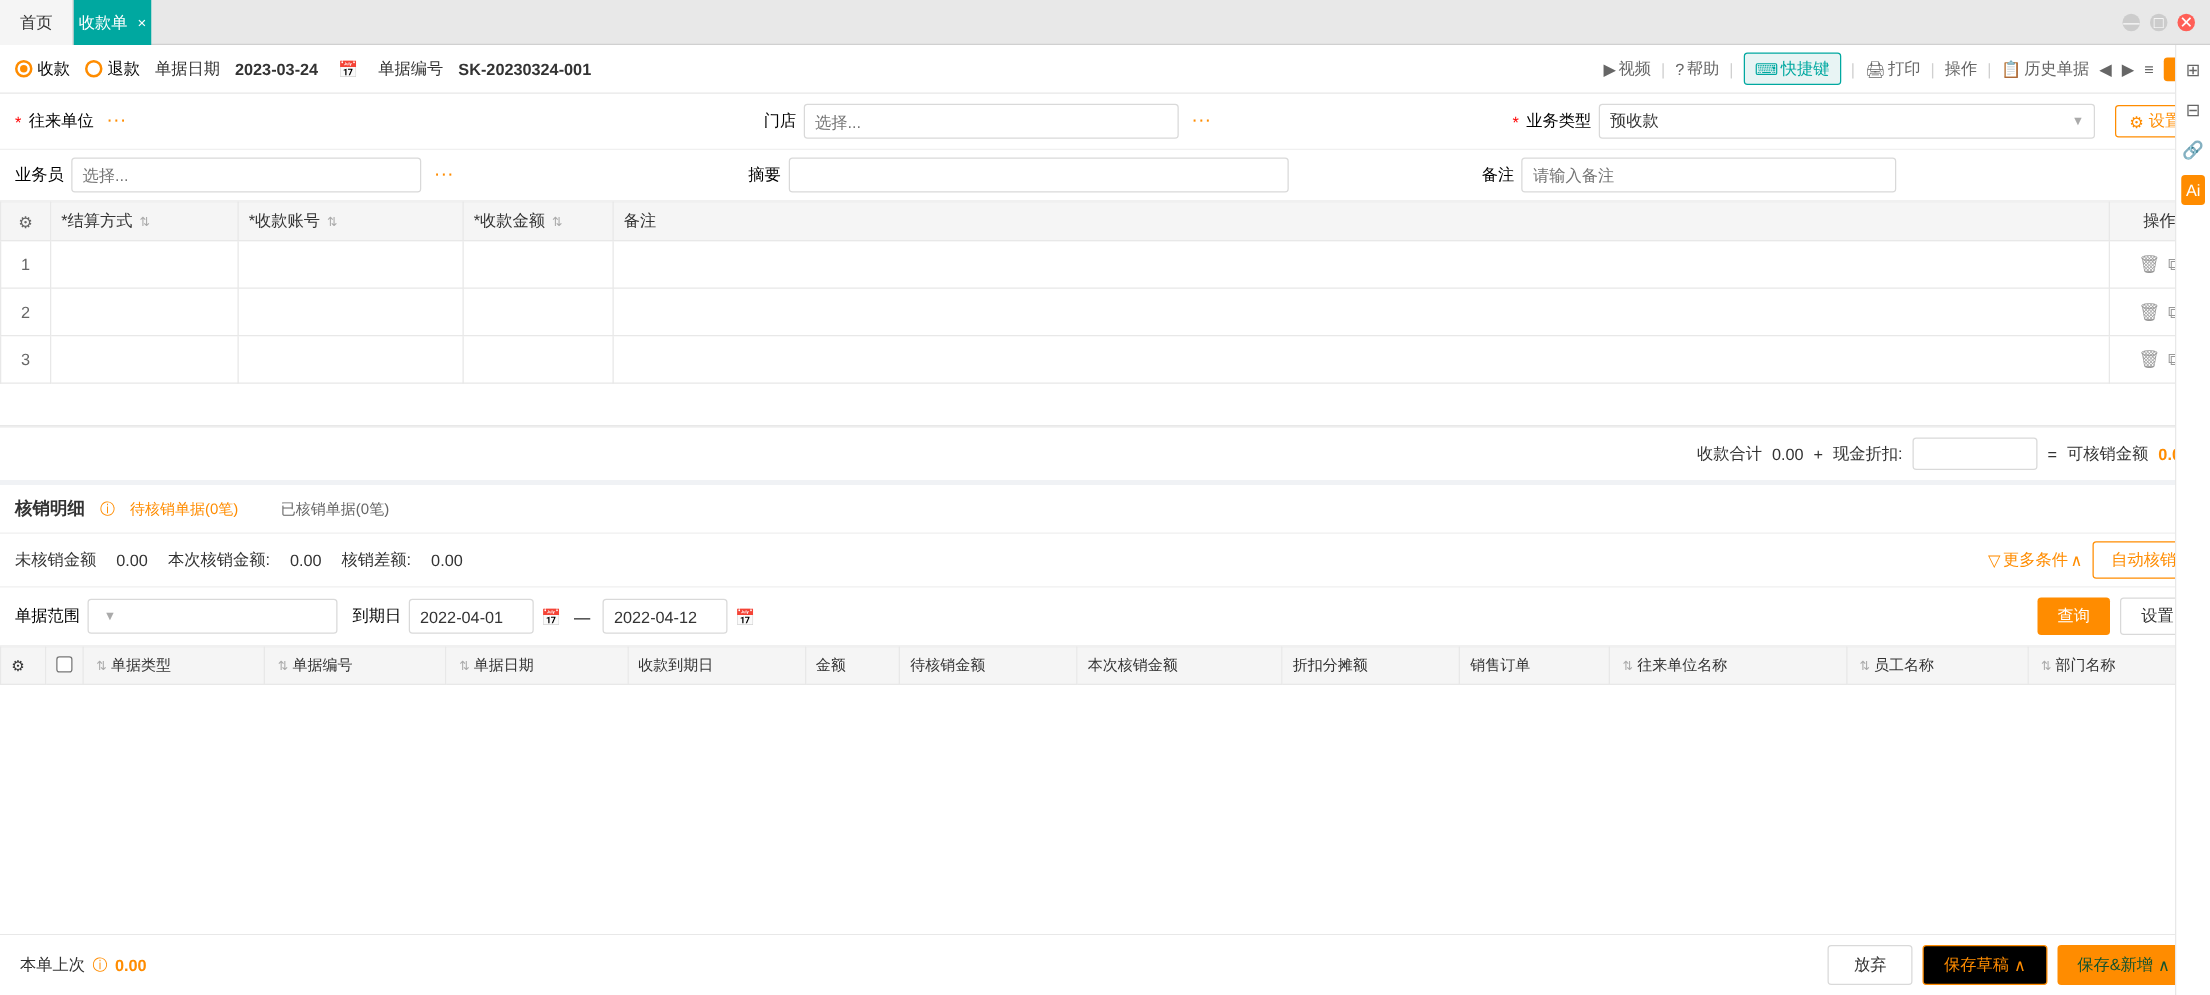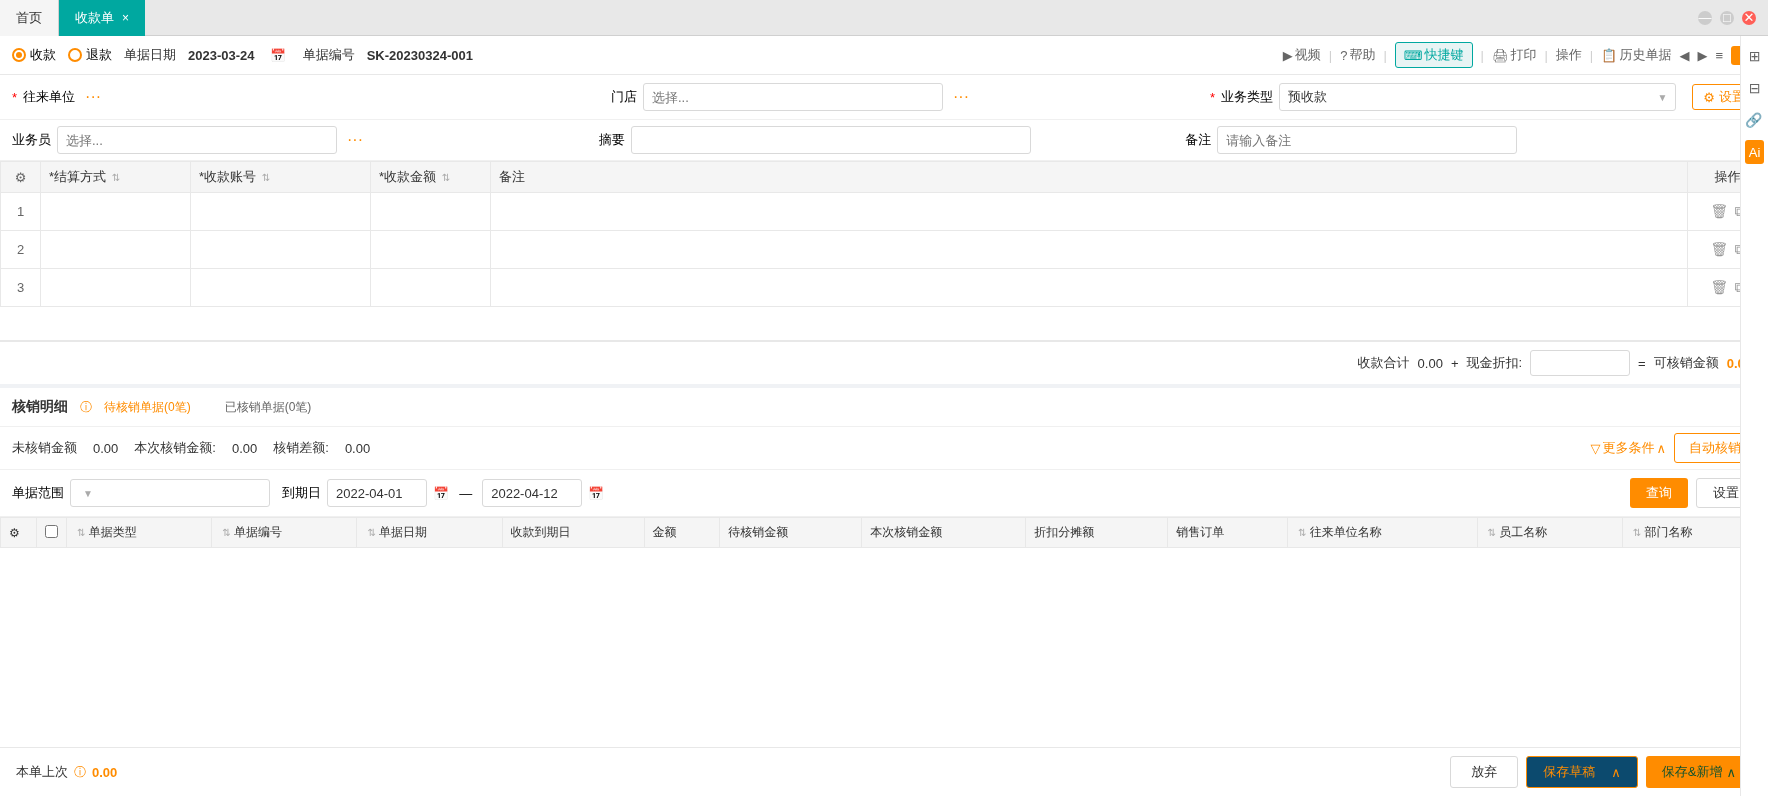--- a/index.html
+++ b/index.html
@@ -8,21 +8,21 @@
     
     .tab-bar {
       display: flex; align-items: center; background: #e8e8e8; height: 36px;
       border-bottom: 1px solid #d0d0d0;
     }
     .tab-home {
       padding: 0 16px; height: 36px; display: flex; align-items: center;
       background: #f5f5f5; color: #333; cursor: pointer; border-right: 1px solid #d0d0d0;
     }
     .tab-active {
-      padding: 0 16px; height: 36px; display: flex; align-items: center;
+      padding: 0 4px; height: 36px; display: flex; align-items: center;
       background: #00a8a0; color: #fff; cursor: pointer; position: relative; text-align: center;
     }
     .tab-close {
       margin-left: 8px; cursor: pointer; font-size: 12px; color: #fff;
     }
     .window-controls {
       margin-left: auto; display: flex; align-items: center; gap: 8px; padding-right: 12px;
     }
     .win-btn { width: 14px; height: 14px; border-radius: 50%; cursor: pointer; display: flex; align-items: center; justify-content: center; font-size: 10px; color: #fff; }
     .win-minimize { background: #ccc; }
@@ -151,21 +151,21 @@
     
     .bottom-bar {
       display: flex; align-items: center; padding: 8px 16px;
       background: #fff; border-top: 1px solid #e8e8e8;
       position: fixed; bottom: 0; left: 0; right: 0; z-index: 100;
     }
     .bottom-info { display: flex; align-items: center; gap: 6px; color: #333; }
     .bottom-value { color: #ff8c00; font-weight: bold; }
     .bottom-actions { margin-left: auto; display: flex; gap: 8px; }
     .btn-abandon { background: #fff; color: #333; border: 1px solid #d9d9d9; border-radius: 3px; padding: 6px 20px; cursor: pointer; }
-    .btn-draft { background: #0c4a6e; color: #ff8c00; border: 1px solid #ff8c00; border-radius: 3px; padding: 6px 16px; cursor: pointer; display: flex; align-items: center; gap: 16px; }
+    .btn-draft { background: #000000; color: #ff8c00; border: 1px solid #ff8c00; border-radius: 3px; padding: 6px 16px; cursor: pointer; display: flex; align-items: center; gap: 4px; }
     .btn-save-new { background: #ff8c00; color: #14532d; border: none; border-radius: 3px; padding: 6px 16px; cursor: pointer; display: flex; align-items: center; gap: 4px; }
 
     
     .right-sidebar {
       position: fixed; right: 0; top: 36px; bottom: 0; width: 28px;
       background: #fff; border-left: 1px solid #e8e8e8;
       display: flex; flex-direction: column; align-items: center; padding-top: 8px; gap: 8px; z-index: 200;
     }
     .sidebar-icon { width: 24px; height: 24px; display: flex; align-items: center; justify-content: center; cursor: pointer; color: #666; font-size: 14px; }
     .sidebar-icon.active { background: #ff8c00; color: #fff; border-radius: 3px; }

